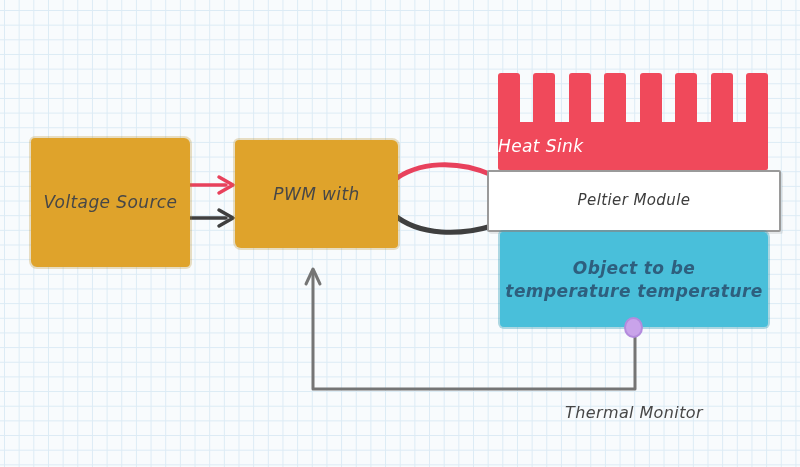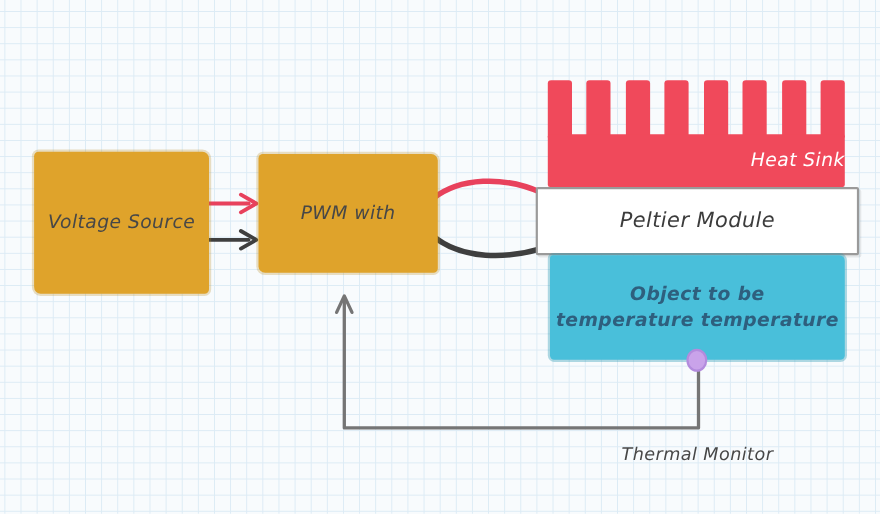--- a/index.html
+++ b/index.html
@@ -36,30 +36,30 @@
   .heatsink{position:absolute;left:498px;top:73px;width:270px;height:97px;z-index:2;}
   .fins{display:flex;justify-content:space-between;height:50px;}
   .fin{
     width:22px;height:52px;background:var(--heat-sink-red,#f0495b);
     border-radius:3px 3px 0 0;
   }
   .hs-base{
     position:absolute;left:0;top:49px;width:100%;height:48px;
     background:var(--heat-sink-red,#f0495b);
     border-radius:2px;
-    display:flex;align-items:center;justify-content:flex-end;
+    display:flex;align-items:center;justify-content:flex-start;
   }
   .hs-base .lbl{color:var(--text-on-red,#ffffff);font-size:17px;}
   
   .peltier{
     left:487px;top:170px;width:294px;height:62px;
     background:#ffffff;border:2px solid #9a9a9a;border-radius:2px;
     box-shadow:2px 2px 0 rgba(0,0,0,.08);z-index:3;
   }
-  .peltier .lbl{font-size:19px;color:#3c3c3c;}
+  .peltier .lbl{font-size:15px;color:#3c3c3c;}
   
   .object-box{
     left:500px;top:232px;width:268px;height:95px;
     background:var(--object-cyan,#49bfda);
     border-radius:3px 5px 4px 4px;
     box-shadow:0 0 0 2px rgba(35,150,175,.35);z-index:3;
   }
   .object-box .lbl{font-size:17px;color:var(--text-on-cyan,#2e5f7e);font-weight:bold;}
   
   .sensor-dot{

